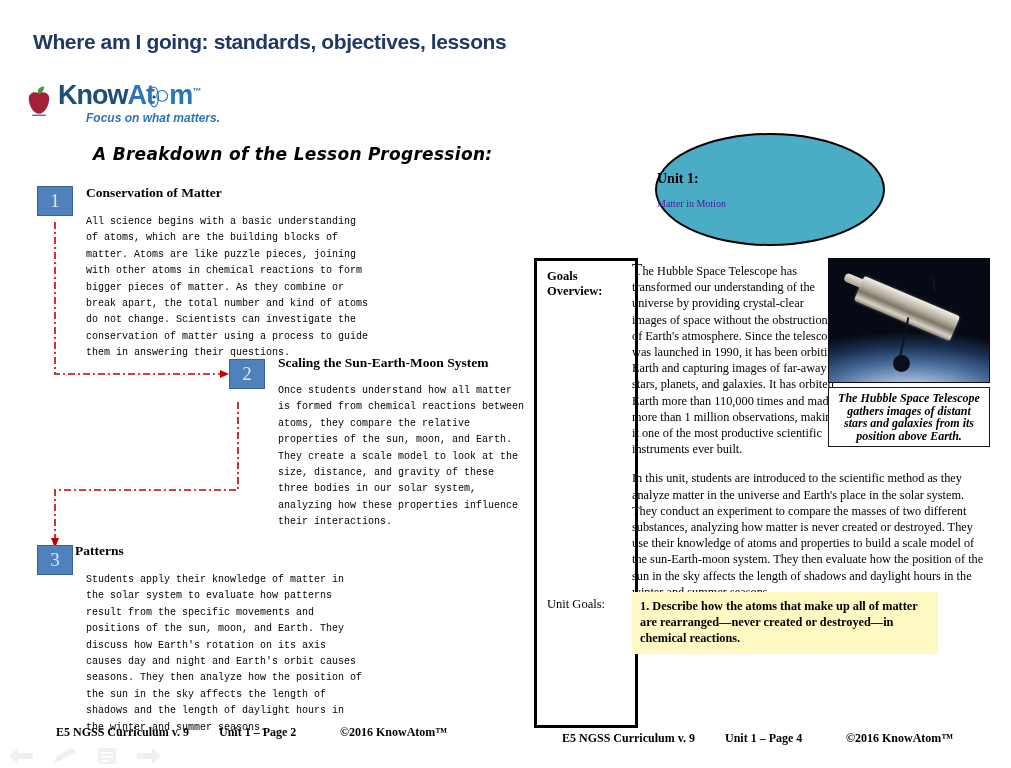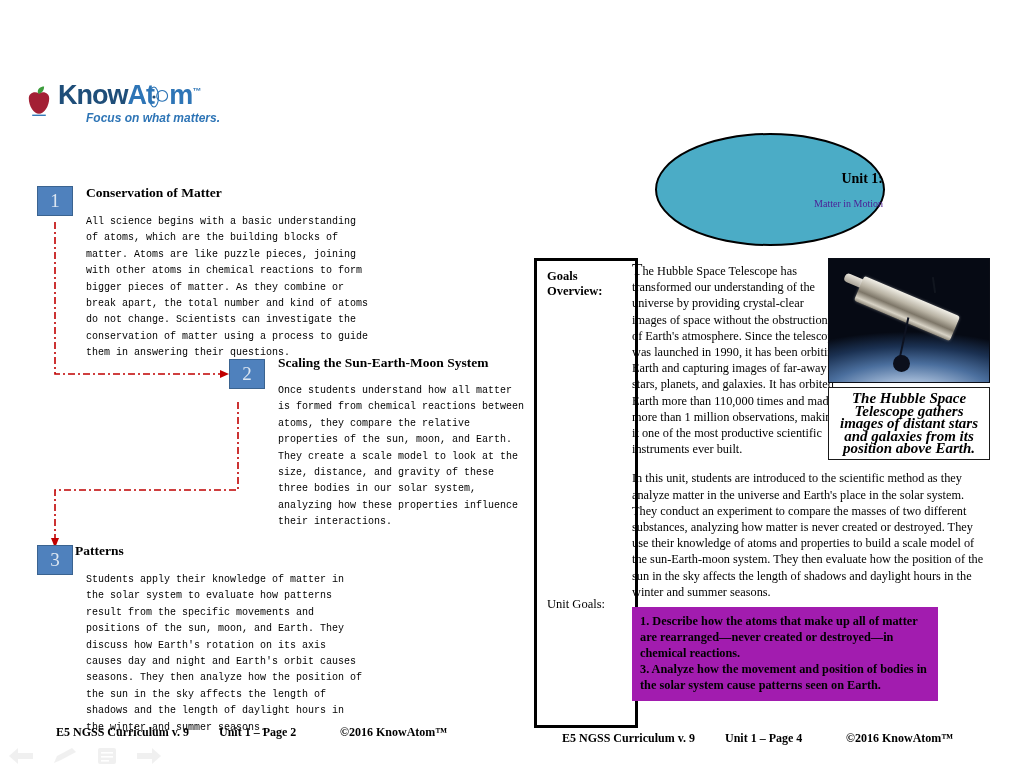--- a/index.html
+++ b/index.html
@@ -86,21 +86,21 @@
   .page-footer span { white-space:nowrap; }
 
   
   .oval {
     position:absolute; left:655px; top:133px;
     width:230px; height:113px;
     background:#4BACC6;
     border:2.5px solid #000;
     border-radius:50%;
     display:flex; flex-direction:column;
-    align-items:flex-end; justify-content:center;
+    align-items:flex-start; justify-content:center;
     gap:11px;
   }
   .oval .l1 { font-family:"Liberation Serif", serif; font-weight:bold; font-size:14px; color:#000; }
   .oval .l2 { font-family:"Liberation Serif", serif; font-size:10px; color:#4c1d95; }
 
   .doc {
     position:absolute; left:534px; top:258px;
     width:462px; height:470px;
     background:#fff;
   }
@@ -171,63 +171,64 @@
     position:absolute; left:104px; top:18px;
     width:1.5px; height:16px; background:#11161f; transform:rotate(-8deg);
   }
   .hubble-caption {
     margin-top:4px;
     border:1px solid #1a1a1a;
     background:#fff;
     padding:4px 5px;
     font-family:"Liberation Serif", serif;
     font-weight:bold; font-style:italic;
-    font-size:15px; line-height:12.6px;
+    font-size:12px; line-height:12.6px;
     text-align:center; color:#000;
   }
 
   .goals-box {
     position:absolute; left:98px; top:334px;
     width:306px;
-    background:#a21caf;
+    background:#fef9c3;
     padding:6px 8px 8px 8px;
-    margin-top:15px;
   }
   .goal {
     font-family:"Liberation Serif", serif;
     font-weight:bold; font-size:12.3px; line-height:16px;
     color:#000; margin:0;
   }
 
   
   .toolbar { position:absolute; left:8px; top:744px; width:180px; height:24px; display:flex; gap:18px; align-items:center; }
   .toolbar svg { opacity:0.12; }
 </style>
 </head>
 <body>
 
 <div class="slide">
 
+  <div class="slide-title">Where am I going: standards, objectives, lessons</div>
 
   <div class="logo">
     <svg class="apple" viewBox="0 0 40 40">
       <path d="M8 17 C8 11,14 8,20 11 C26 8,32 11,32 17 C32 26,26 35,20 35 C14 35,8 26,8 17 Z" fill="#A32035"></path>
       <path d="M19 11 C17 6,22 3,26 3 C26 8,23 11,20 11.5 Z" fill="#3C9C3C"></path>
       <rect x="12" y="36" width="16" height="1.6" fill="#2E75B6"></rect>
     </svg>
     <div class="wordmark"><span>Know</span><span class="atom">At</span><span class="atom">○</span><span class="atom">m</span><span class="tm">™</span></div>
     <svg class="orbit" width="20" height="22" viewBox="0 0 20 22">
       <ellipse cx="10" cy="11" rx="4.5" ry="10" fill="none" stroke="#2E75B6" stroke-width="1.1"></ellipse>
       <circle cx="10" cy="11" r="1.6" fill="#1F4E79"></circle>
     </svg>
     <div class="tagline">Focus on what matters.</div>
   </div>
 
   <div class="left-page">
 
+    <div class="breakdown-head">A Breakdown of the Lesson Progression:</div>
 
     <svg class="connector" viewBox="0 0 500 615">
 
       <path d="M 27 82 L 27 234 L 192 234" fill="none" stroke="#C00000" stroke-width="1.6" stroke-dasharray="7,3,2,3"></path>
       <polygon points="192,230 201,234 192,238" fill="#C00000"></polygon>
 
       <path d="M 210 262 L 210 350 L 27 350 L 27 398" fill="none" stroke="#C00000" stroke-width="1.6" stroke-dasharray="7,3,2,3"></path>
       <polygon points="23,398 31,398 27,408" fill="#C00000"></polygon>
     </svg>
 
@@ -276,21 +277,20 @@
         <div class="hubble-body"></div>
         <div class="hubble-ant"></div>
         <div class="hubble-mast"></div>
         <div class="hubble-dish"></div>
       </div>
       <div class="hubble-caption">The Hubble Space Telescope gathers images of distant stars and galaxies from its position above Earth.</div>
     </div>
 
     <div class="goals-box">
       <p class="goal">1. Describe how the atoms that make up all of matter are rearranged—never created or destroyed—in chemical reactions.</p>
-      <p class="goal">3. Analyze how the movement and position of bodies in the solar system cause patterns seen on Earth.</p>
     </div>
 
     <div class="page-footer" style="left:28px; top:473px;">
       <span style="width:155px;">E5 NGSS Curriculum v. 9</span>
       <span style="width:113px;">Unit 1 – Page 4</span>
       <span>©2016 KnowAtom™</span>
     </div>
   </div>
 
   <div class="toolbar">

